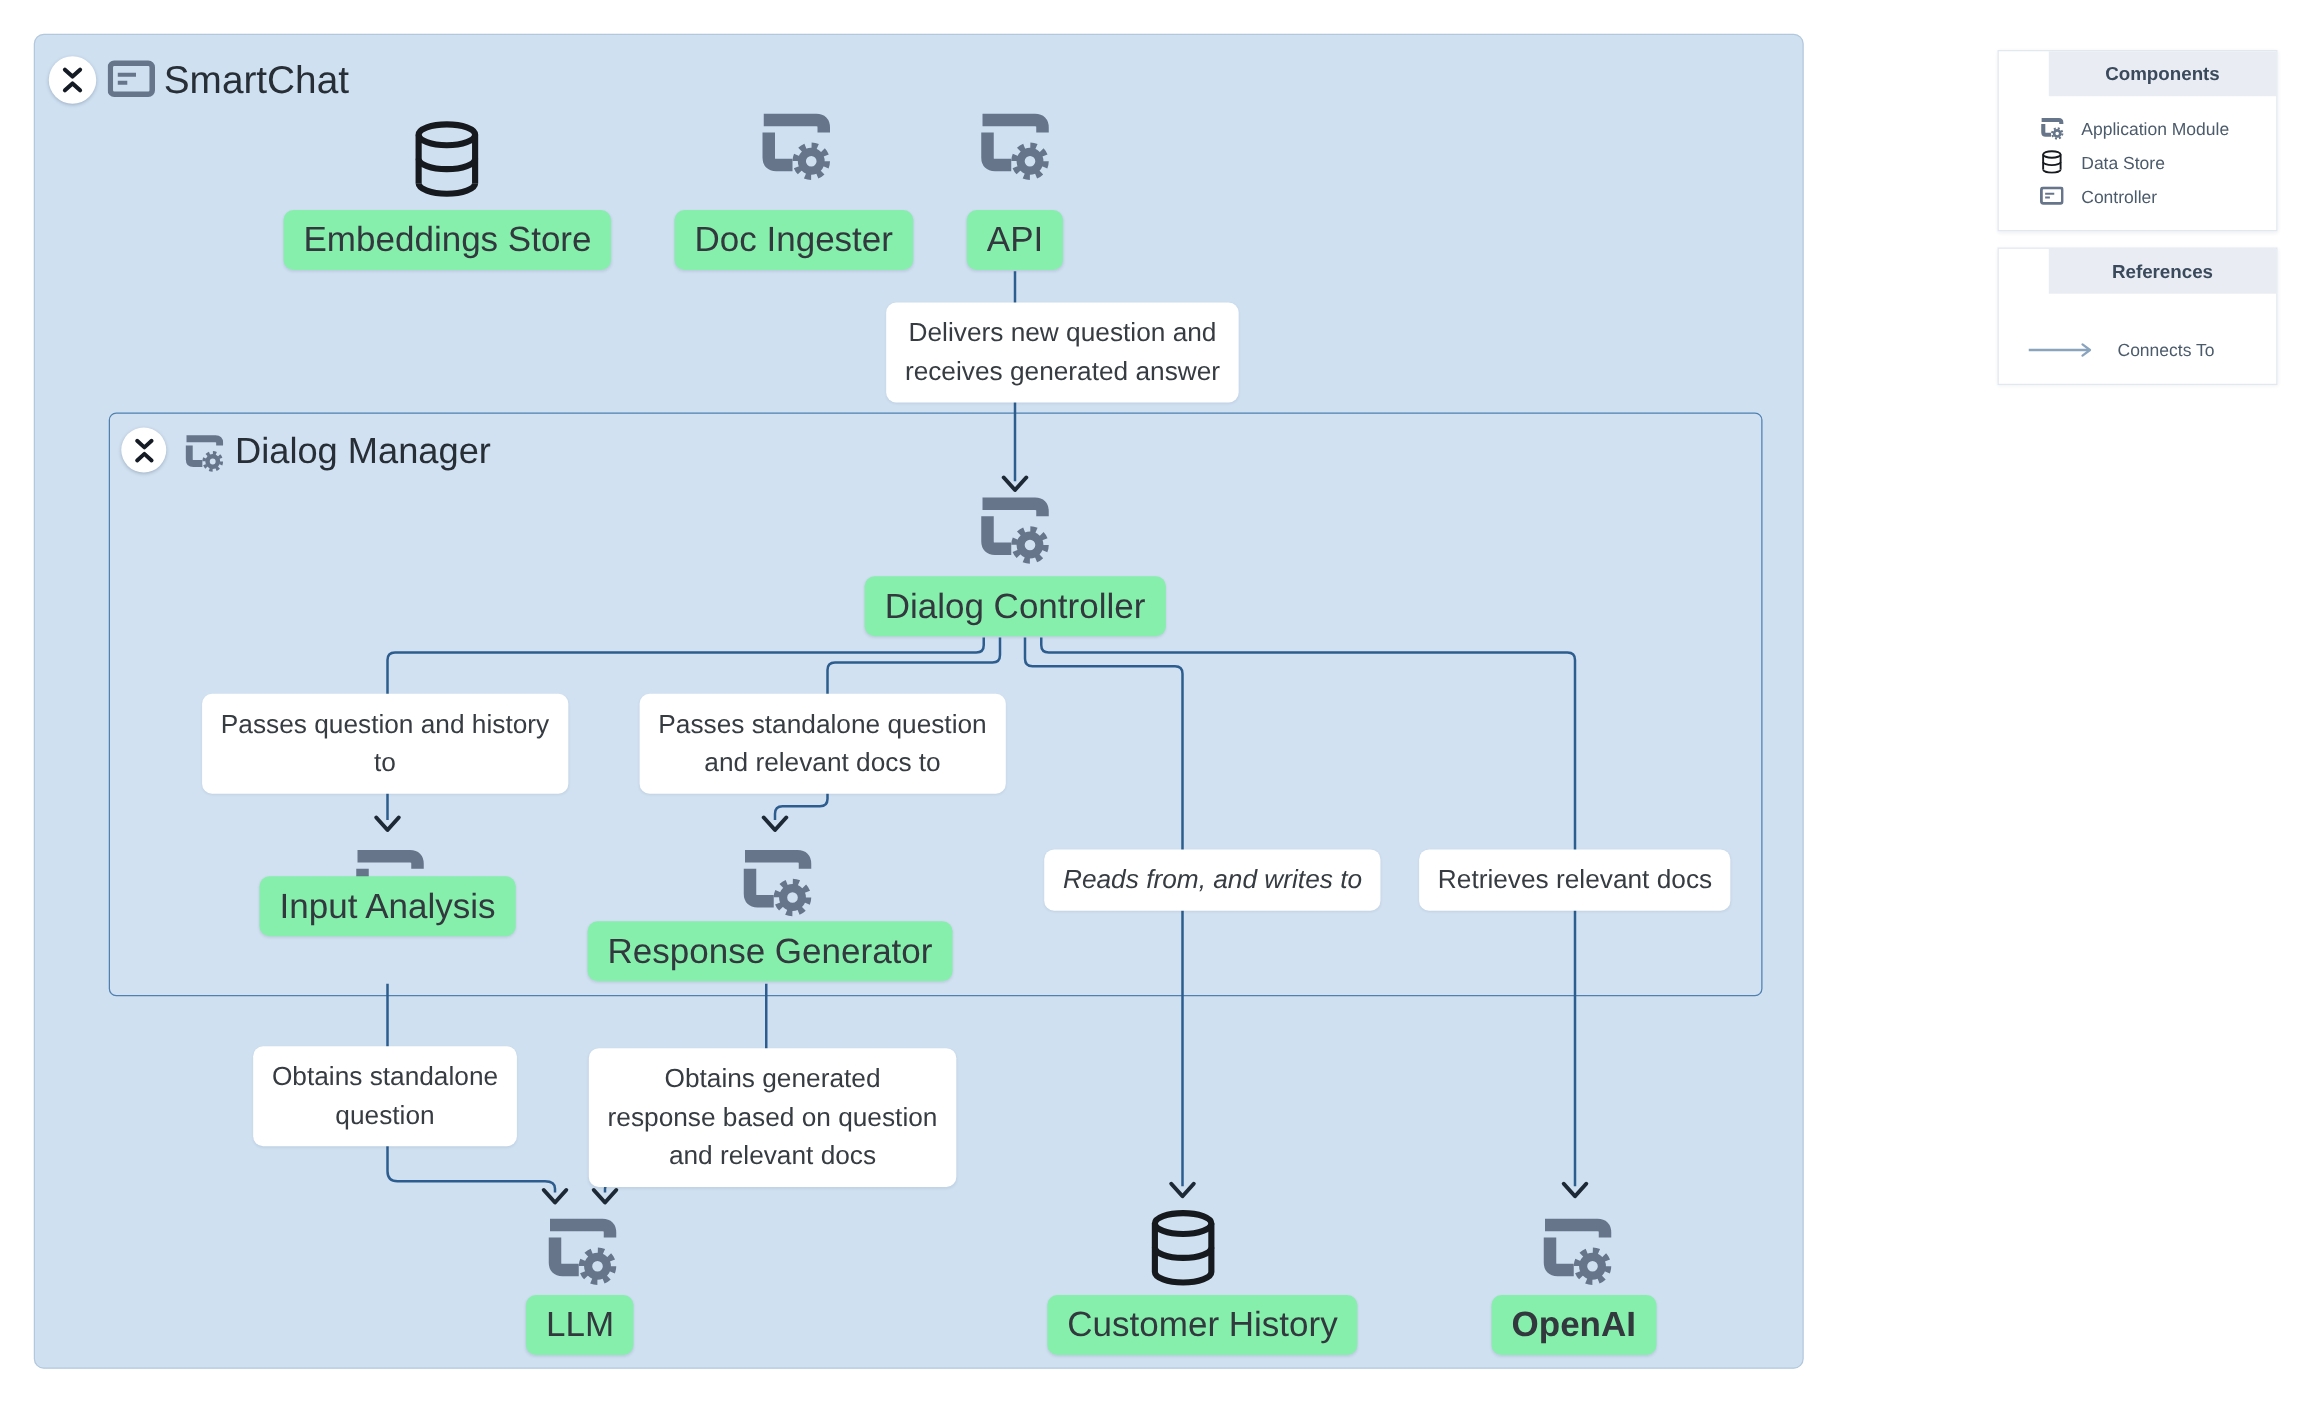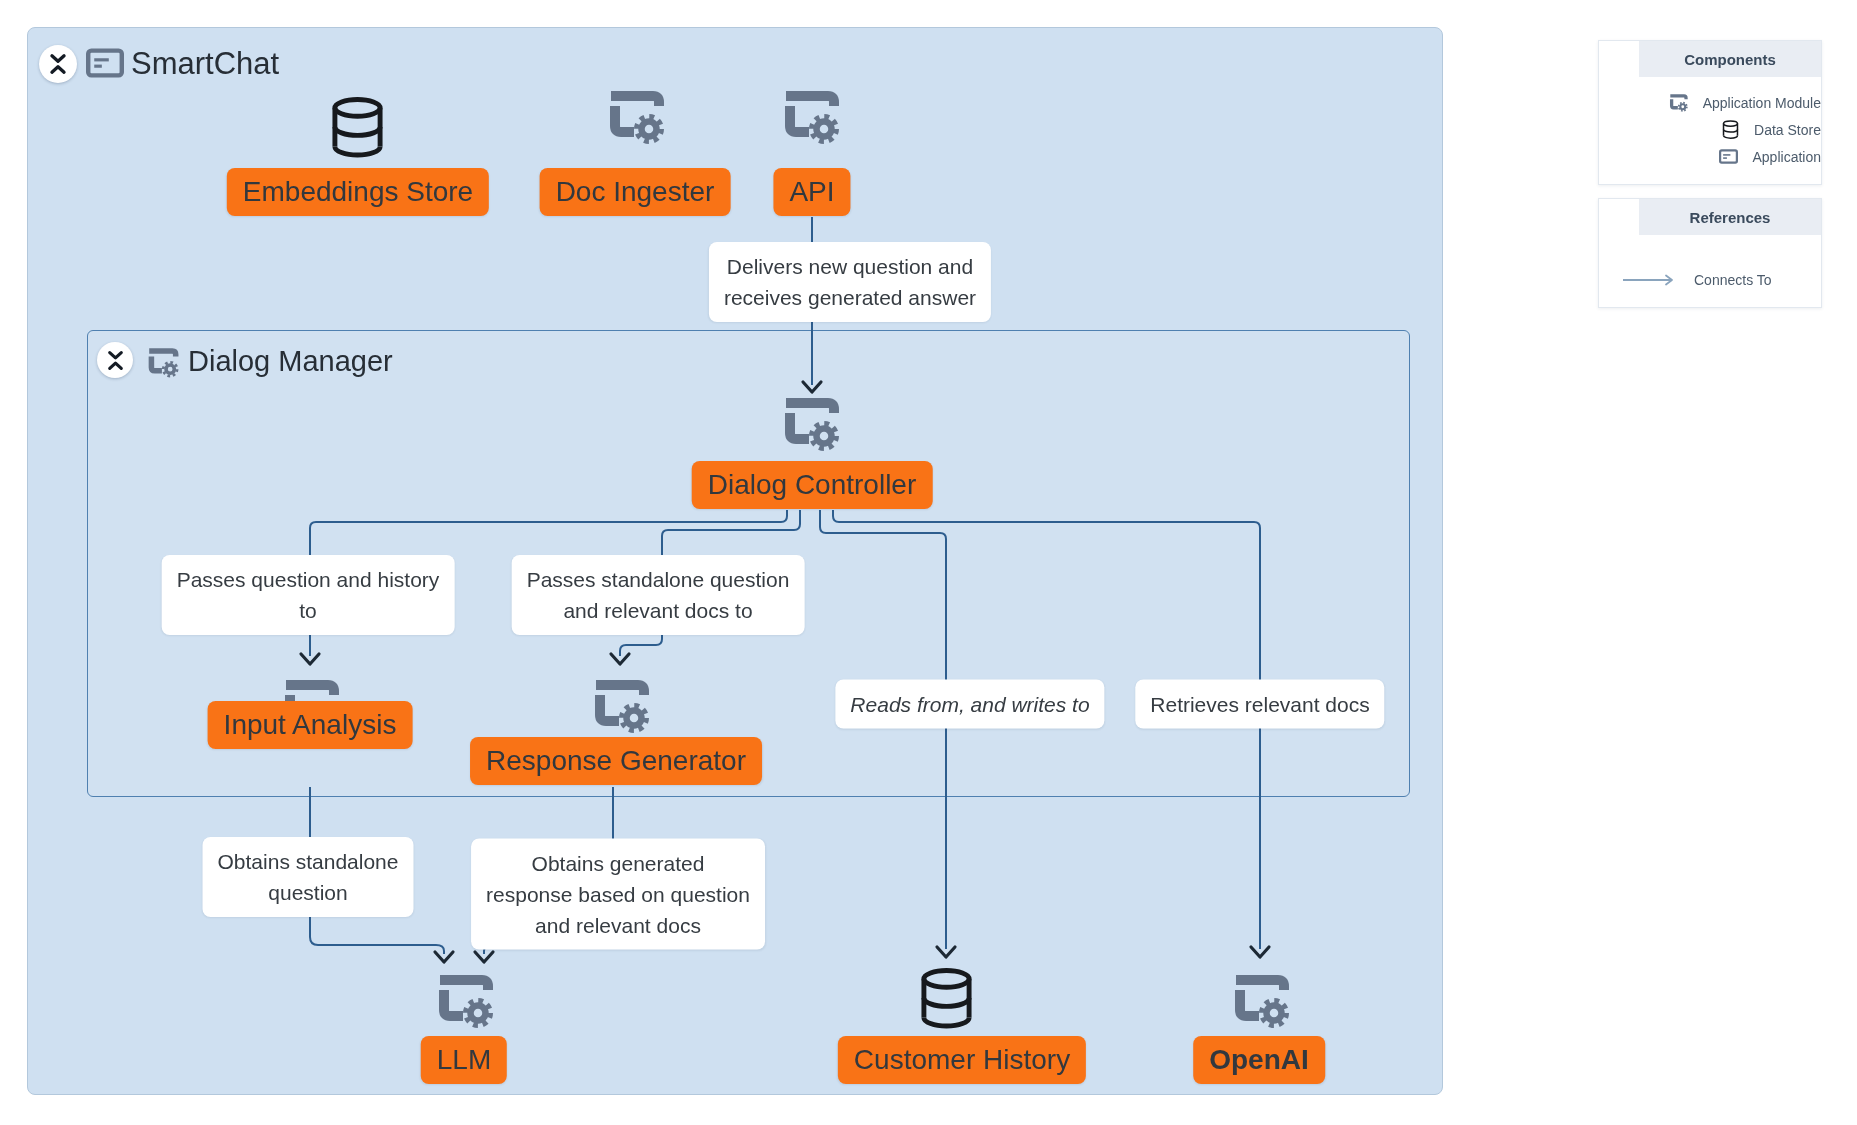--- a/index.html
+++ b/index.html
@@ -17,35 +17,35 @@
       align-items:center;justify-content:center;cursor:pointer;}
   .group-title{position:absolute;color:#272e36;white-space:nowrap;}
   #smartchat-title{font-size:31px;}
   #dialog-manager-title{font-size:29px;}
   
   #edges{position:absolute;left:0;top:0;width:1857px;height:1125px;pointer-events:none;}
   #edges path{pointer-events:stroke;}
   .edge{stroke:#2d5d8e;stroke-width:2;fill:none;}
   .arrowhead{stroke:#1d2935;stroke-width:3.2;fill:none;stroke-linecap:round;stroke-linejoin:round;}
   
-  .node-label{position:absolute;transform:translate(-50%,-50%);background:#f97316;
+  .node-label{position:absolute;transform:translate(-50%,-50%);background:#86efac;
       border-radius:8px;padding:7px 16px;font-size:28px;line-height:34px;color:#32383e;
       white-space:nowrap;box-shadow:0 1px 2px rgba(30,50,80,.10);text-align:center;}
   .edge-label{position:absolute;transform:translate(-50%,-50%);background:#ffffff;
       border-radius:8px;padding:9px 15px;font-size:21px;line-height:31px;color:#363c42;
       text-align:center;box-shadow:0 1px 2px rgba(30,50,80,.08);}
   .edge-label span{display:block;white-space:nowrap;}
   .icon{position:absolute;}
   
   .legend-card{position:absolute;left:1598px;width:222px;background:#ffffff;
       border:1px solid #e2e8ef;box-shadow:0 1px 3px rgba(30,50,80,.08);}
   .legend-header{height:36px;background:#e9edf3;display:flex;align-items:center;
       justify-content:center;font-size:15px;font-weight:700;color:#3a4a5c;margin-left:40px;}
   .legend-items{padding:12px 0 14px 0;}
-  .legend-row{display:flex;align-items:center;height:27px;padding-left:30px;justify-content:flex-end;}
+  .legend-row{display:flex;align-items:center;height:27px;padding-left:30px;}
   .legend-row .lg-ic{width:24px;height:20px;display:flex;align-items:center;justify-content:center;}
   .legend-row .lg-label{margin-left:12px;font-size:14px;color:#4c5b6b;}
   .ref-row{display:flex;align-items:center;height:30px;padding-left:22px;margin:30px 0 12px 0;}
   .ref-row .lg-label{margin-left:13px;font-size:14px;color:#4c5b6b;}
 </style>
 </head>
 <body>
 
 <svg width="0" height="0" style="position:absolute" aria-hidden="true">
   <defs>
@@ -219,21 +219,21 @@
           </svg>
       </span>
       <span class="lg-label">Data Store</span>
     </div>
     <div class="legend-row">
       <span class="lg-ic">
         <svg width="19" height="15">
             <use href="#i-application"></use>
           </svg>
       </span>
-      <span class="lg-label">Application</span>
+      <span class="lg-label">Controller</span>
     </div>
   </div>
 </div>
 
 <div class="legend-card" style="top:198px;">
   <div class="legend-header">References</div>
   <div class="ref-row">
     <svg width="60" height="12">
       <path d="M2 6 H50" stroke="#8aa4bd" stroke-width="2" fill="none"></path>
       <path d="M45 1.5 L51 6 L45 10.5" stroke="#8aa4bd" stroke-width="1.8" fill="none" stroke-linecap="round" stroke-linejoin="round"></path>

